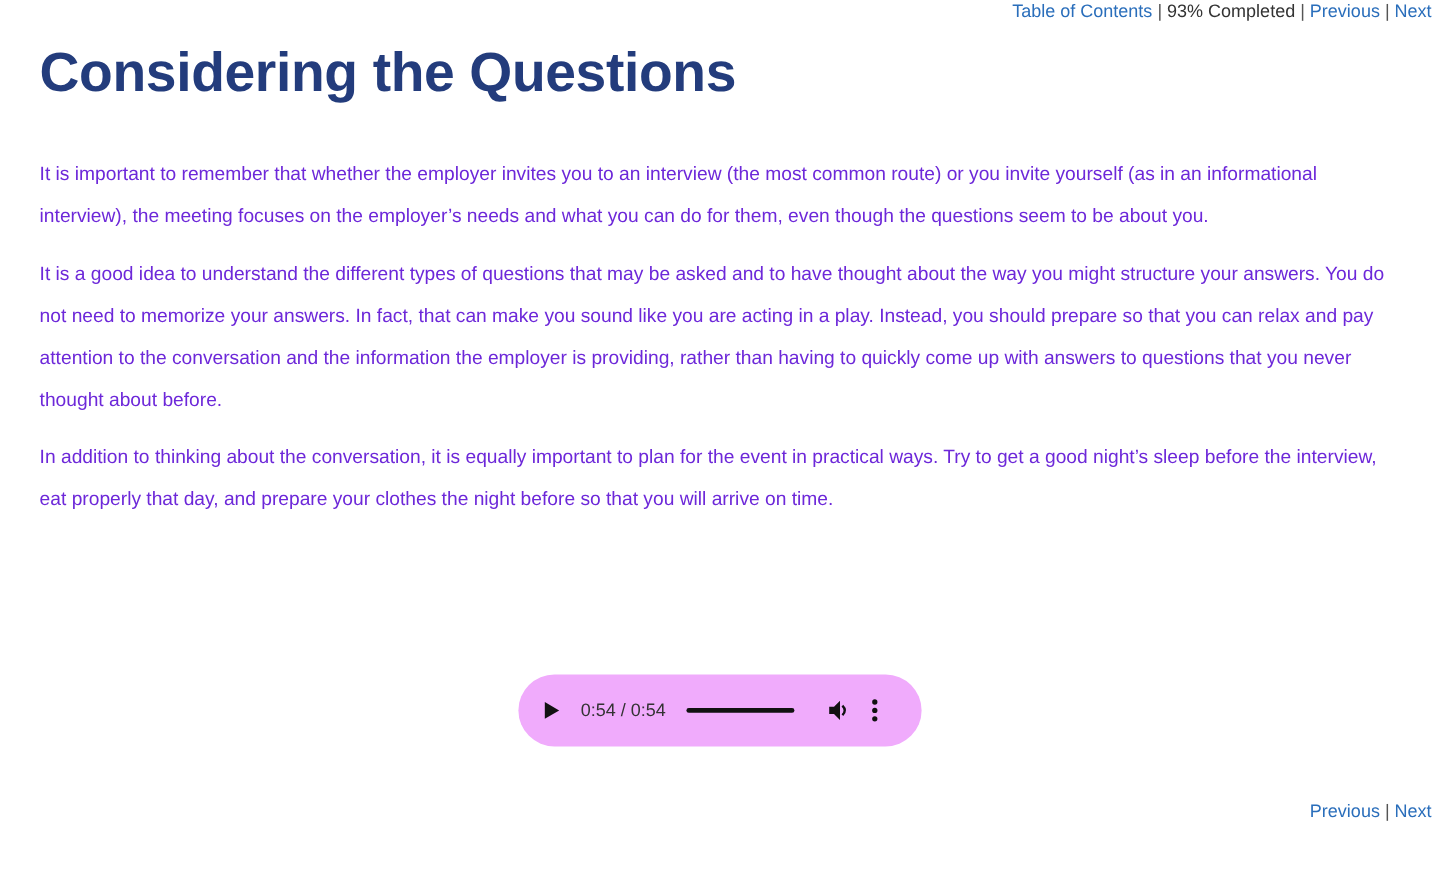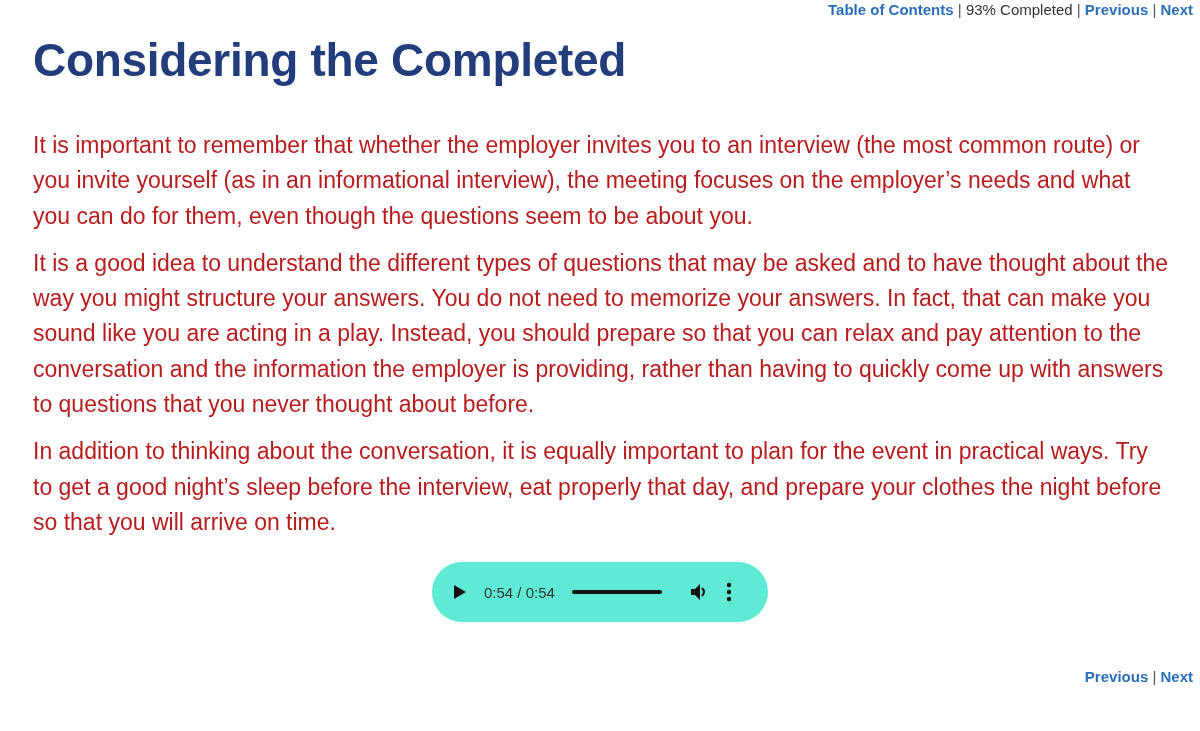--- a/index.html
+++ b/index.html
@@ -4,35 +4,35 @@
   <style>
     html, body { margin: 0; padding: 0; background: #ffffff; }
     body {
       width: 1200px; height: 731px; position: relative; overflow: hidden;
       font-family: "Liberation Sans", sans-serif; color: #222222;
     }
     .topnav {
       position: absolute; top: 0; right: 7px;
       font-size: 15px; line-height: 20px; color: #333;
     }
-    .topnav a, .bottomnav a { color: #2a6ebb; text-decoration: none; font-weight: bold; }
+    .topnav a, .bottomnav a { color: #2a6ebb; text-decoration: none; }
     .sep { color: #555; }
     h1 {
       position: absolute; left: 33px; top: 30px; margin: 0;
       font-size: 46px; font-weight: bold; color: #233c7c;
       letter-spacing: -0.3px; line-height: 60px;
     }
     .content {
       position: absolute; left: 33px; top: 128px; width: 1140px;
-      font-size: 23px; line-height: 35.3px; color: #b91c1c;
+      font-size: 16px; line-height: 35.3px; color: #6d28d9;
     }
     .content p { margin: 0 0 12px 0; }
     .audio {
       position: absolute; left: 432px; top: 562px; width: 336px; height: 60px;
-      background: #5eead4; border-radius: 30px;
+      background: #f0abfc; border-radius: 30px;
       display: flex; align-items: center; box-sizing: border-box; padding-left: 22px;
     }
     .play {
       width: 0; height: 0; border-top: 7px solid transparent; border-bottom: 7px solid transparent;
       border-left: 12px solid #111; cursor: pointer;
     }
     .time { margin-left: 18px; font-size: 15px; color: #333; }
     .track { margin-left: 17px; width: 90px; height: 4px; background: #111; border-radius: 2px; cursor: pointer; }
     .vol { margin-left: 27px; width: 20px; height: 20px; cursor: pointer; }
     .more { margin-left: 17px; width: 6px; height: 20px; cursor: pointer; }
@@ -47,21 +47,21 @@
 <div class="topnav">
   <a href="#">Table of Contents</a>
   <span class="sep">|</span>
   <span>93% Completed</span>
   <span class="sep">|</span>
   <a href="#">Previous</a>
   <span class="sep">|</span>
   <a href="#">Next</a>
 </div>
 
-<h1>Considering the Completed</h1>
+<h1>Considering the Questions</h1>
 
 <div class="content">
   <p>It is important to remember that whether the employer invites you to an interview (the most common route) or you invite yourself (as in an informational interview), the meeting focuses on the employer’s needs and what you can do for them, even though the questions seem to be about you.</p>
   <p>It is a good idea to understand the different types of questions that may be asked and to have thought about the way you might structure your answers. You do not need to memorize your answers. In fact, that can make you sound like you are acting in a play. Instead, you should prepare so that you can relax and pay attention to the conversation and the information the employer is providing, rather than having to quickly come up with answers to questions that you never thought about before.</p>
   <p>In addition to thinking about the conversation, it is equally important to plan for the event in practical ways. Try to get a good night’s sleep before the interview, eat properly that day, and prepare your clothes the night before so that you will arrive on time.</p>
 </div>
 
 <div class="audio">
   <div class="play"></div>
   <span class="time">0:54 / 0:54</span>

